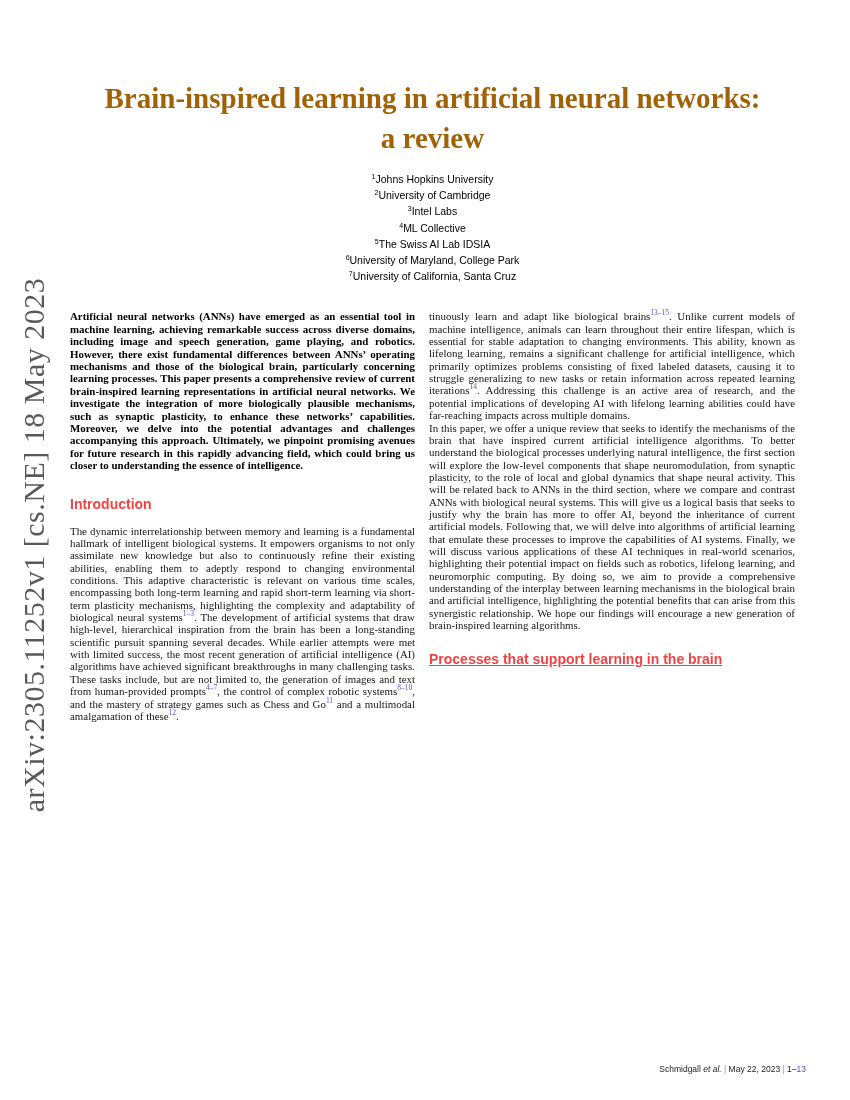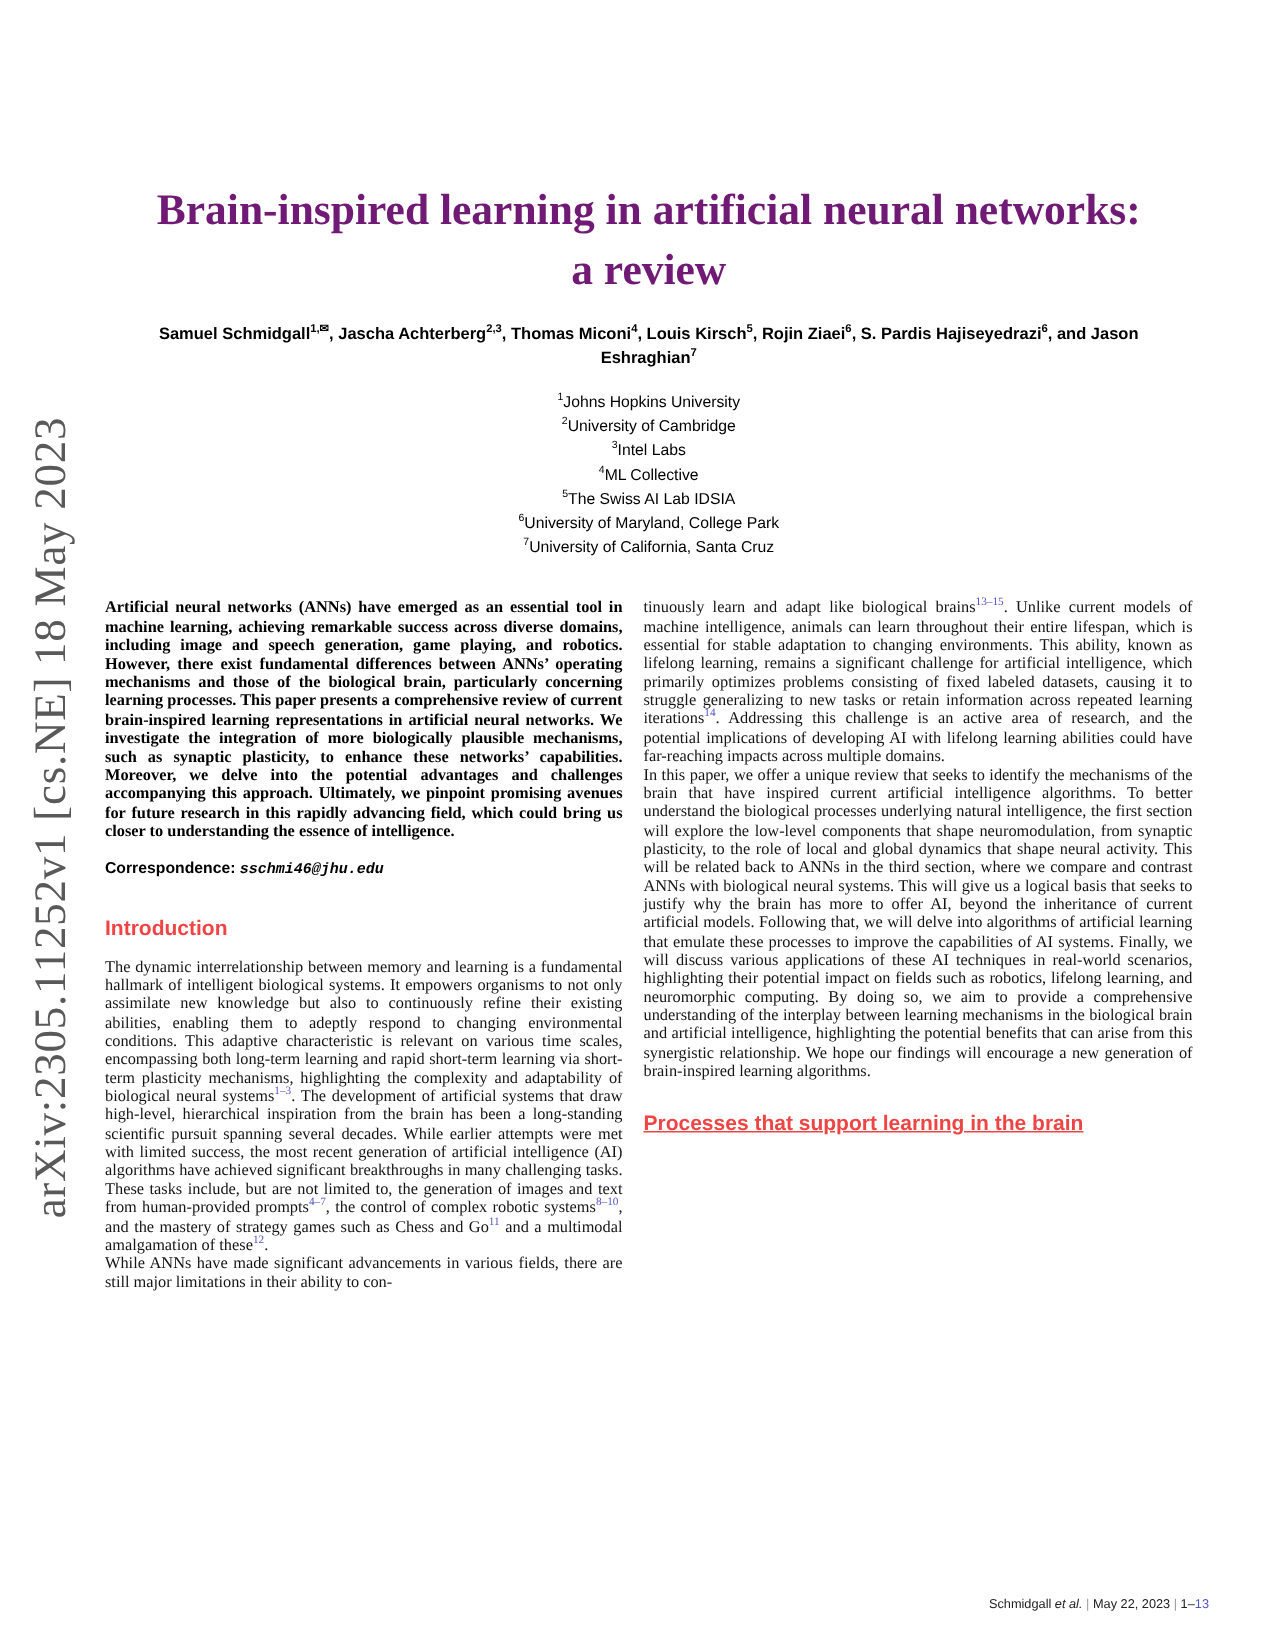--- a/index.html
+++ b/index.html
@@ -16,21 +16,21 @@
     position:absolute;left:34px;top:545px;
     transform:translate(-50%,-50%) rotate(-90deg);
     white-space:nowrap;
     font-family:"Liberation Serif",serif;
     font-size:30px;color:#595959;letter-spacing:.5px;
   }
   
   .title{
     font-family:"Liberation Serif",serif;font-weight:bold;
     font-size:29px;line-height:40px;text-align:center;
-    margin:120px auto 0;max-width:660px;color:#701a75;
+    margin:78px auto 0;max-width:660px;color:#a16207;
   }
   .authors{
     font-family:"Liberation Sans",sans-serif;font-weight:bold;
     font-size:11px;line-height:16px;text-align:center;
     margin:15px auto 0;max-width:695px;color:#000;
   }
   .authors sup{font-size:7.5px;}
   .affiliations{
     margin-top:13px;text-align:center;
     font-family:"Liberation Sans",sans-serif;
@@ -80,46 +80,40 @@
 </style>
 </head>
 <body>
 
 <div class="watermark">arXiv:2305.11252v1  [cs.NE]  18 May 2023</div>
 
 <div class="content">
 
   <div class="title">Brain-inspired learning in artificial neural networks: a review</div>
 
-  <div class="authors">Samuel Schmidgall<sup>1,✉</sup>, Jascha Achterberg<sup>2,3</sup>, Thomas Miconi<sup>4</sup>, Louis Kirsch<sup>5</sup>, Rojin Ziaei<sup>6</sup>, S. Pardis Hajiseyedrazi<sup>6</sup>, and Jason Eshraghian<sup>7</sup></div>
 
   <div class="affiliations">
     <div><sup>1</sup>Johns Hopkins University</div>
     <div><sup>2</sup>University of Cambridge</div>
     <div><sup>3</sup>Intel Labs</div>
     <div><sup>4</sup>ML Collective</div>
     <div><sup>5</sup>The Swiss AI Lab IDSIA</div>
     <div><sup>6</sup>University of Maryland, College Park</div>
     <div><sup>7</sup>University of California, Santa Cruz</div>
   </div>
 
   <div class="cols">
 
     <div class="col-left">
       <div class="abstract">Artificial neural networks (ANNs) have emerged as an essential tool in machine learning, achieving remarkable success across diverse domains, including image and speech generation, game playing, and robotics. However, there exist fundamental differences between ANNs’ operating mechanisms and those of the biological brain, particularly concerning learning processes. This paper presents a comprehensive review of current brain-inspired learning representations in artificial neural networks. We investigate the integration of more biologically plausible mechanisms, such as synaptic plasticity, to enhance these networks’ capabilities. Moreover, we delve into the potential advantages and challenges accompanying this approach. Ultimately, we pinpoint promising avenues for future research in this rapidly advancing field, which could bring us closer to understanding the essence of intelligence.</div>
 
-      <div class="corr">
-        <span>Correspondence:</span>
-        <span class="email">sschmi46@jhu.edu</span>
-      </div>
 
       <div class="sec-heading">Introduction</div>
 
       <p class="body">The dynamic interrelationship between memory and learning is a fundamental hallmark of intelligent biological systems. It empowers organisms to not only assimilate new knowledge but also to continuously refine their existing abilities, enabling them to adeptly respond to changing environmental conditions. This adaptive characteristic is relevant on various time scales, encompassing both long-term learning and rapid short-term learning via short-term plasticity mechanisms, highlighting the complexity and adaptability of biological neural systems<sup class="cite">1–3</sup>. The development of artificial systems that draw high-level, hierarchical inspiration from the brain has been a long-standing scientific pursuit spanning several decades. While earlier attempts were met with limited success, the most recent generation of artificial intelligence (AI) algorithms have achieved significant breakthroughs in many challenging tasks. These tasks include, but are not limited to, the generation of images and text from human-provided prompts<sup class="cite">4–7</sup>, the control of complex robotic systems<sup class="cite">8–10</sup>, and the mastery of strategy games such as Chess and Go<sup class="cite">11</sup> and a multimodal amalgamation of these<sup class="cite">12</sup>.</p>
-      <p class="body">While ANNs have made significant advancements in various fields, there are still major limitations in their ability to con-</p>
     </div>
 
     <div class="col-right">
       <p class="body">tinuously learn and adapt like biological brains<sup class="cite">13–15</sup>. Unlike current models of machine intelligence, animals can learn throughout their entire lifespan, which is essential for stable adaptation to changing environments. This ability, known as lifelong learning, remains a significant challenge for artificial intelligence, which primarily optimizes problems consisting of fixed labeled datasets, causing it to struggle generalizing to new tasks or retain information across repeated learning iterations<sup class="cite">14</sup>. Addressing this challenge is an active area of research, and the potential implications of developing AI with lifelong learning abilities could have far-reaching impacts across multiple domains.</p>
       <p class="body">In this paper, we offer a unique review that seeks to identify the mechanisms of the brain that have inspired current artificial intelligence algorithms. To better understand the biological processes underlying natural intelligence, the first section will explore the low-level components that shape neuromodulation, from synaptic plasticity, to the role of local and global dynamics that shape neural activity. This will be related back to ANNs in the third section, where we compare and contrast ANNs with biological neural systems. This will give us a logical basis that seeks to justify why the brain has more to offer AI, beyond the inheritance of current artificial models. Following that, we will delve into algorithms of artificial learning that emulate these processes to improve the capabilities of AI systems. Finally, we will discuss various applications of these AI techniques in real-world scenarios, highlighting their potential impact on fields such as robotics, lifelong learning, and neuromorphic computing. By doing so, we aim to provide a comprehensive understanding of the interplay between learning mechanisms in the biological brain and artificial intelligence, highlighting the potential benefits that can arise from this synergistic relationship. We hope our findings will encourage a new generation of brain-inspired learning algorithms.</p>
 
       <div class="sec-heading right">Processes that support learning in the brain</div>
 
     </div>
 

